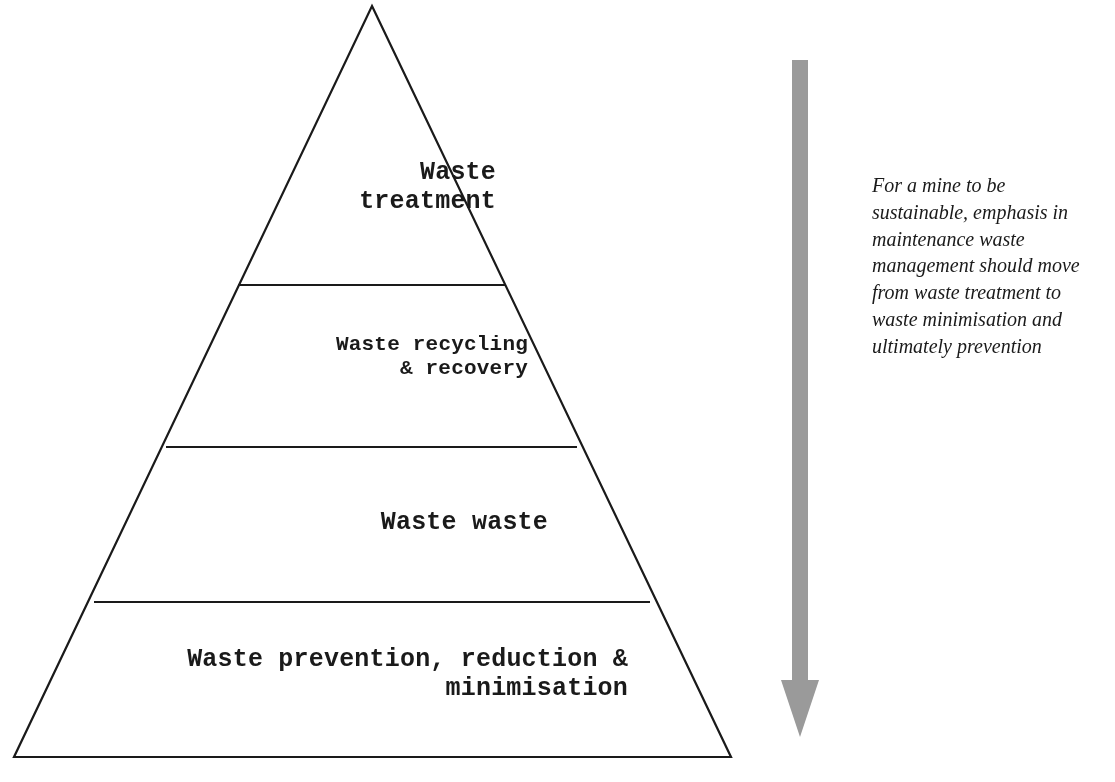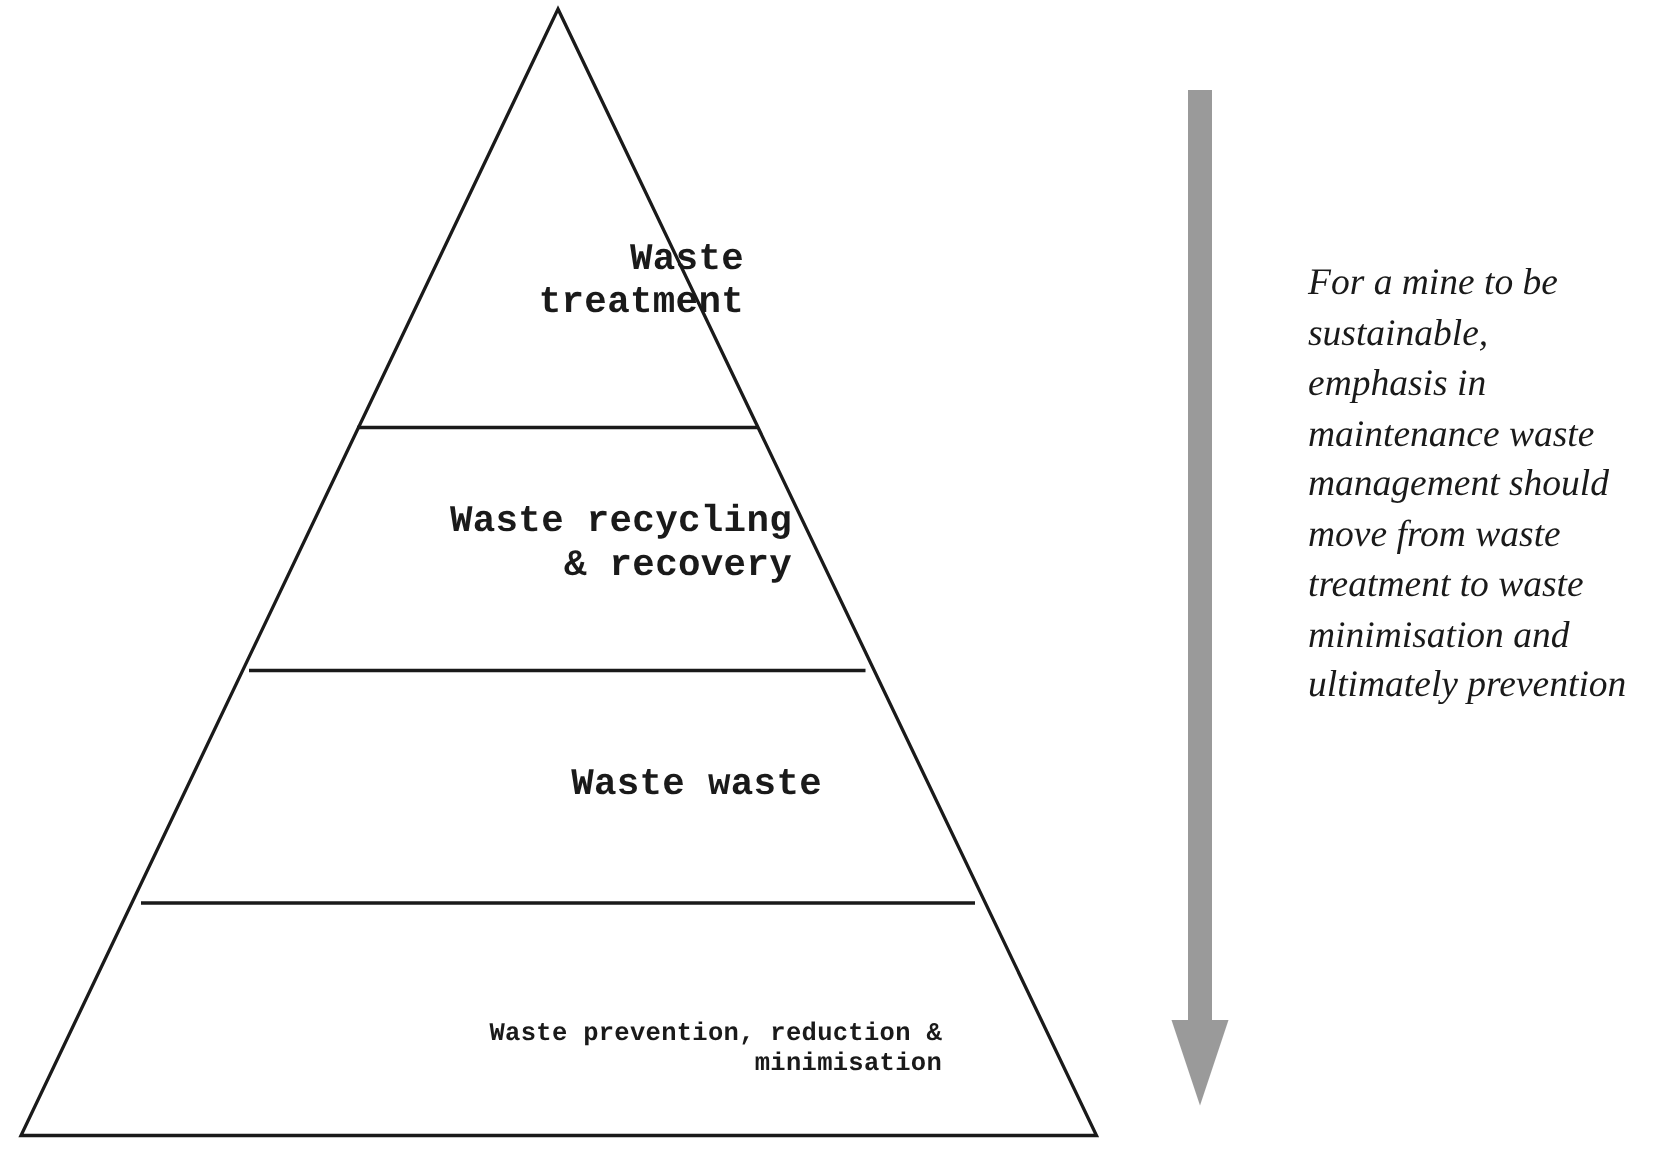--- a/index.html
+++ b/index.html
@@ -53,55 +53,55 @@
     left: 246px;
     top: 158px;
     width: 250px;
     font-size: 25px;
   }
   
   #tier-label-1 {
     left: 216px;
     top: 333px;
     width: 312px;
-    font-size: 25px;
+    font-size: 21px;
   }
   
   #tier-label-2 {
     left: 196px;
     top: 508px;
     width: 352px;
     font-size: 25px;
   }
   
   #tier-label-3 {
     left: 116px;
-    top: 680px;
+    top: 645px;
     width: 512px;
-    font-size: 17px;
+    font-size: 25px;
   }
 
   
   #arrow-wrap {
     position: absolute;
     left: 770px;
     top: 60px;
     width: 70px;
     height: 700px;
   }
 
   
   #caption {
     position: absolute;
     left: 872px;
     top: 172px;
     width: 215px;
     font-family: "Liberation Serif", serif;
     font-style: italic;
-    font-size: 25px;
+    font-size: 20px;
     line-height: 1.34;
     color: #1a1a1a;
   }
 </style>
 </head>
 <body>
 
 <div id="diagram-root">
 
   <div id="pyramid-wrap">

